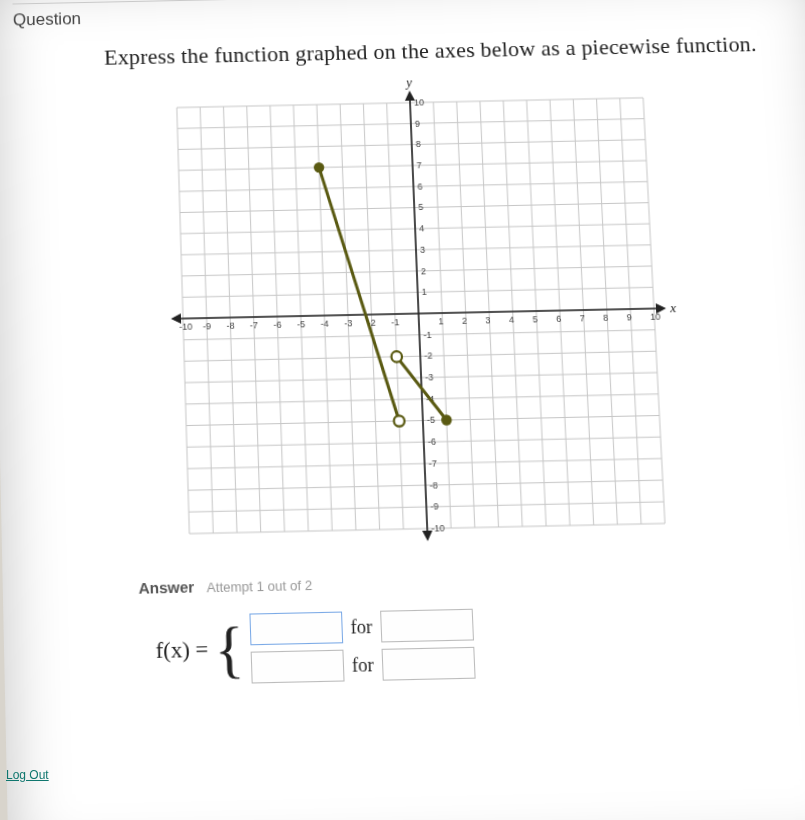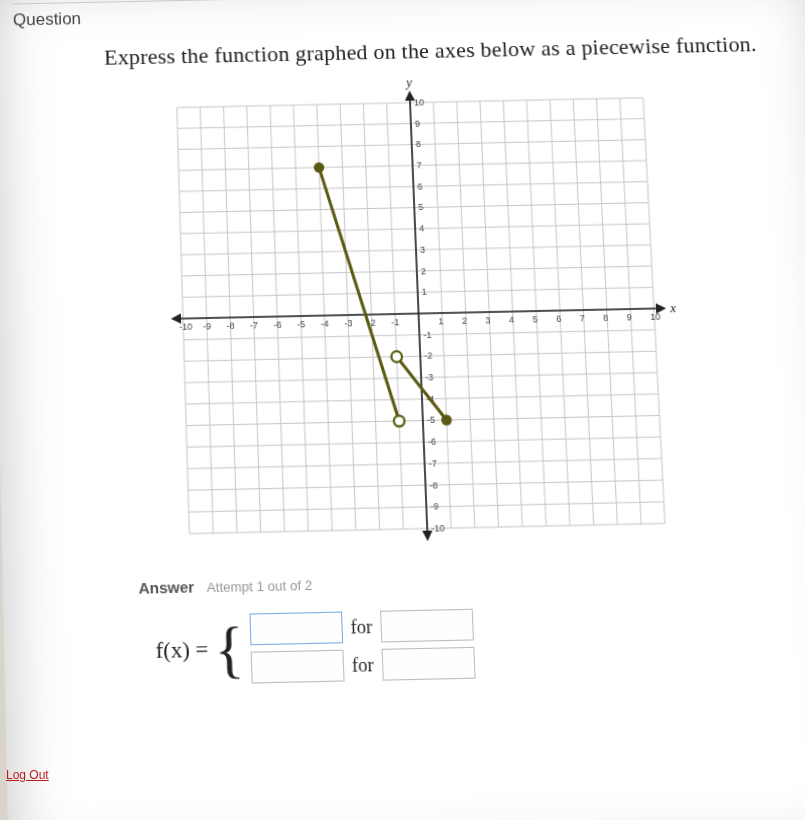--- a/index.html
+++ b/index.html
@@ -89,21 +89,21 @@
     padding: 2px 6px;
   }
   .box-inp.gray { border-color: #bbb; }
 
   .logout {
     position: absolute;
     left: 6px;
     top: 768px;
     font-family: Arial, sans-serif;
     font-size: 12px;
-    color: #b91c1c;
+    color: #0f766e;
     text-decoration: underline;
   }
 </style>
 </head>
 <body>
 
 <div class="photo-skew">
   <div class="content">
     <div class="topbar">kers | Alt...</div>
     <div class="question-label">Question</div>

